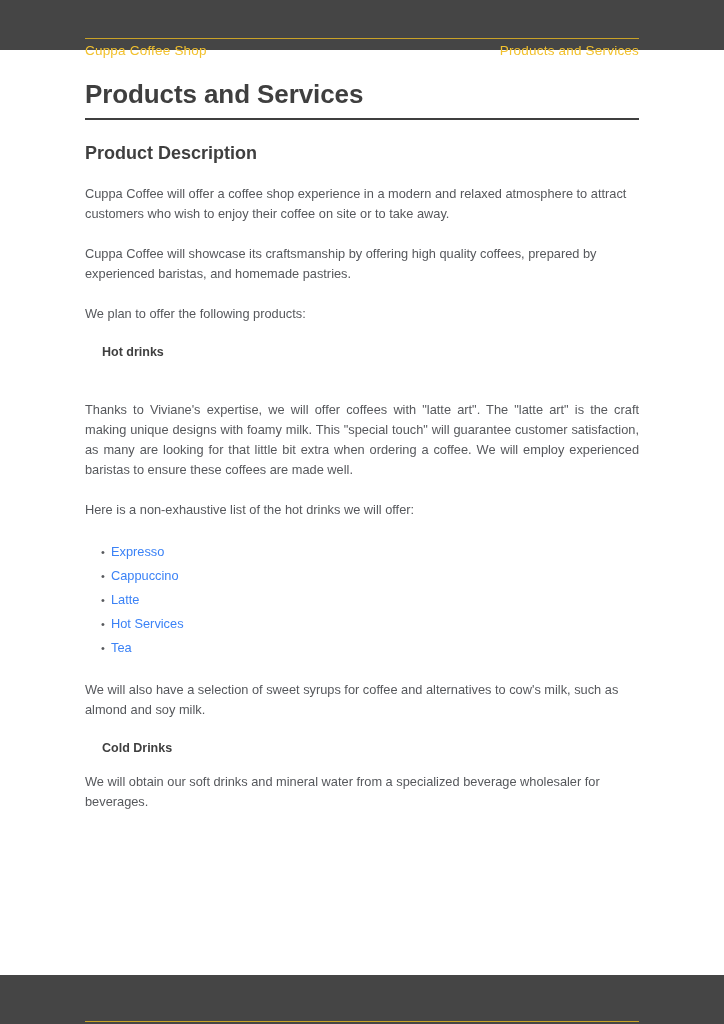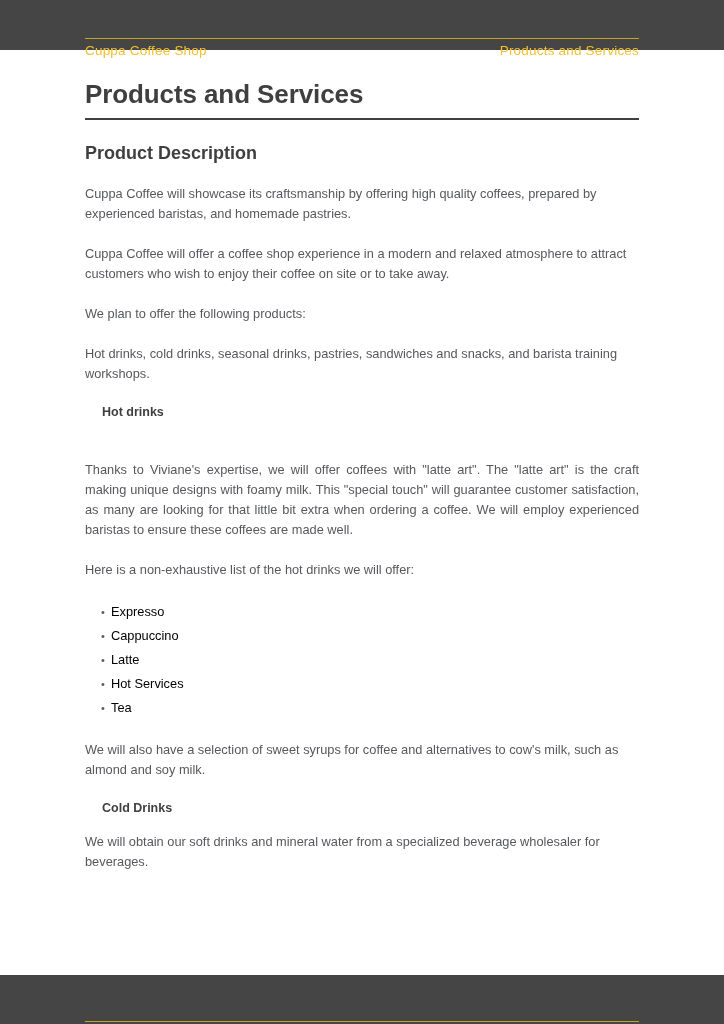--- a/index.html
+++ b/index.html
@@ -101,21 +101,21 @@
     margin-top: 40px;
   }
 
   ul.bullets {
     list-style: none;
     margin: 0 0 20px 0;
     padding: 0 0 0 16px;
   }
   ul.bullets li {
     font-size: 12.8px;
-    color: #000000;
+    color: #3b82f6;
     line-height: 24px;
     position: relative;
     padding-left: 10px;
   }
   ul.bullets li::before {
     content: "•";
     position: absolute;
     left: 0;
     top: 0;
     color: #56585c;
@@ -166,27 +166,26 @@
   </div>
 </div>
 
 <div class="page">
 
   <h1 class="page-title">Products and Services</h1>
   <hr class="title-rule">
 
   <h2 class="section-heading">Product Description</h2>
 
+  <p class="body">Cuppa Coffee will offer a coffee shop experience in a modern and relaxed atmosphere to attract customers who wish to enjoy their coffee on site or to take away.</p>
+
   <p class="body">Cuppa Coffee will showcase its craftsmanship by offering high quality coffees, prepared by experienced baristas, and homemade pastries.</p>
 
-  <p class="body">Cuppa Coffee will offer a coffee shop experience in a modern and relaxed atmosphere to attract customers who wish to enjoy their coffee on site or to take away.</p>
-
   <p class="body">We plan to offer the following products:</p>
 
-  <p class="body">Hot drinks, cold drinks, seasonal drinks, pastries, sandwiches and snacks, and barista training workshops.</p>
 
   <h3 class="sub-heading">Hot drinks</h3>
 
   <p class="body justify">Thanks to Viviane's expertise, we will offer coffees with "latte art". The "latte art" is the craft making unique designs with foamy milk. This "special touch" will guarantee customer satisfaction, as many are looking for that little bit extra when ordering a coffee. We will employ experienced baristas to ensure these coffees are made well.</p>
 
   <p class="body">Here is a non-exhaustive list of the hot drinks we will offer:</p>
 
   <ul class="bullets">
     <li>Expresso</li>
     <li>Cappuccino</li>

